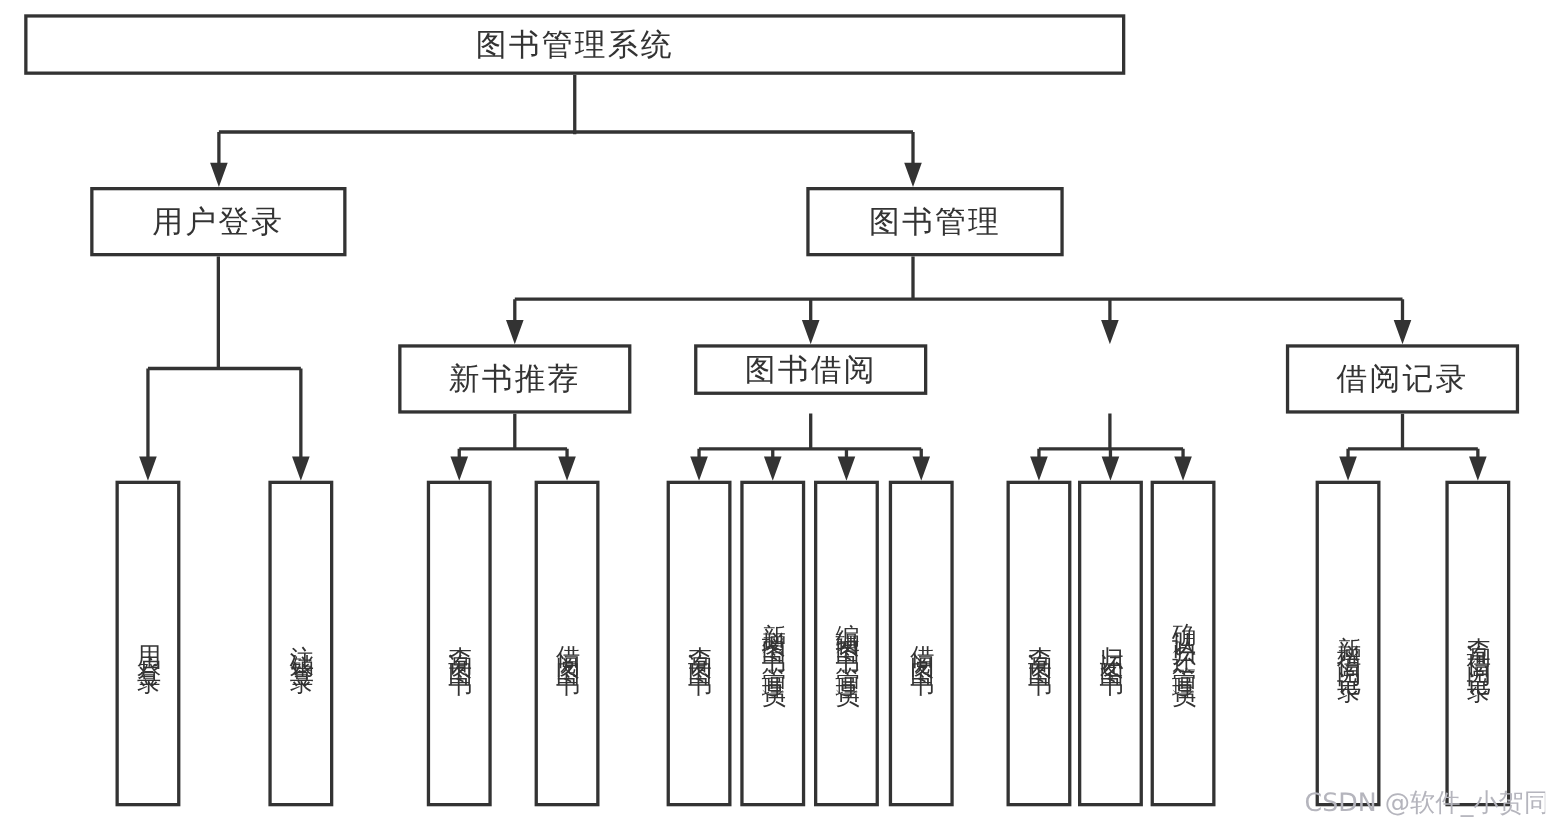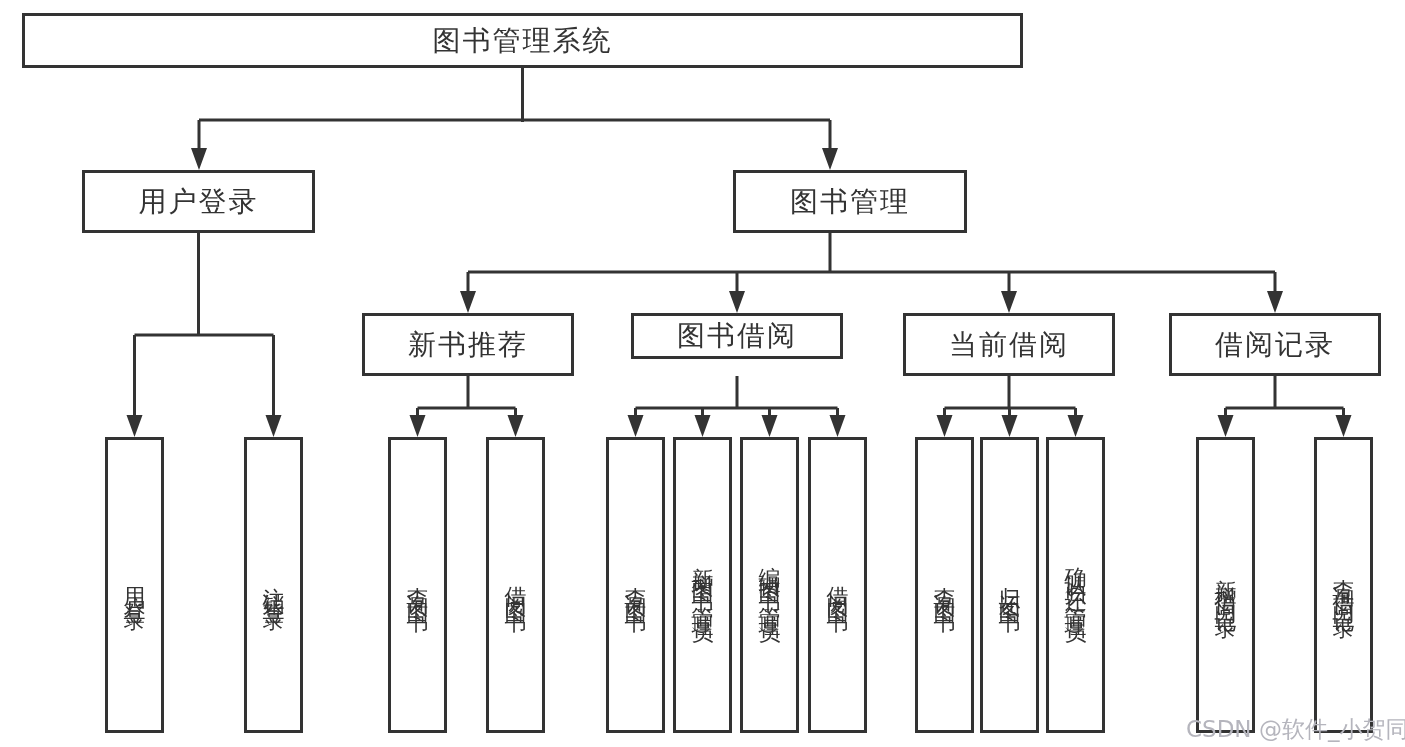--- a/index.html
+++ b/index.html
@@ -90,23 +90,20 @@
   <div class="node h" style="left:713px; top:170px; width:234px; height:63px;margin-left:20px;">
     <span>图书管理</span>
   </div>
 
   <div class="node h" style="left:362px; top:313px; width:212px; height:63px;">
     <span>新书推荐</span>
   </div>
   <div class="node h" style="left:631px; top:313px; width:212px; height:46px;">
     <span>图书借阅</span>
   </div>
-  <div class="node h" style="left:903px; top:313px; width:212px; height:63px;">
-    <span>当前借阅</span>
-  </div>
   <div class="node h" style="left:1169px; top:313px; width:212px; height:63px;">
     <span>借阅记录</span>
   </div>
 
   <div class="node v" style="left:105px; top:437px; width:59px; height:296px;">
     <span>用户登录</span>
   </div>
   <div class="node v" style="left:244px; top:437px; width:59px; height:296px;">
     <span>注销登录</span>
   </div>

